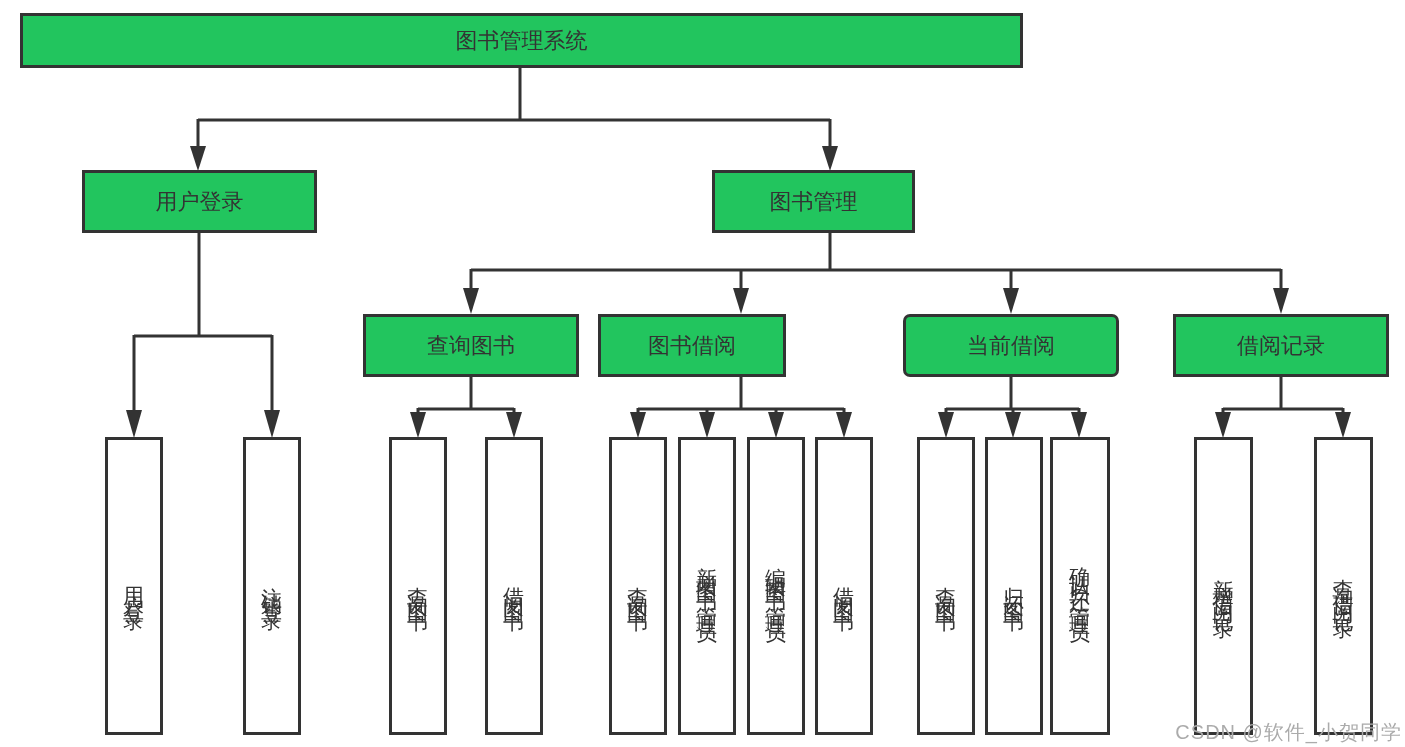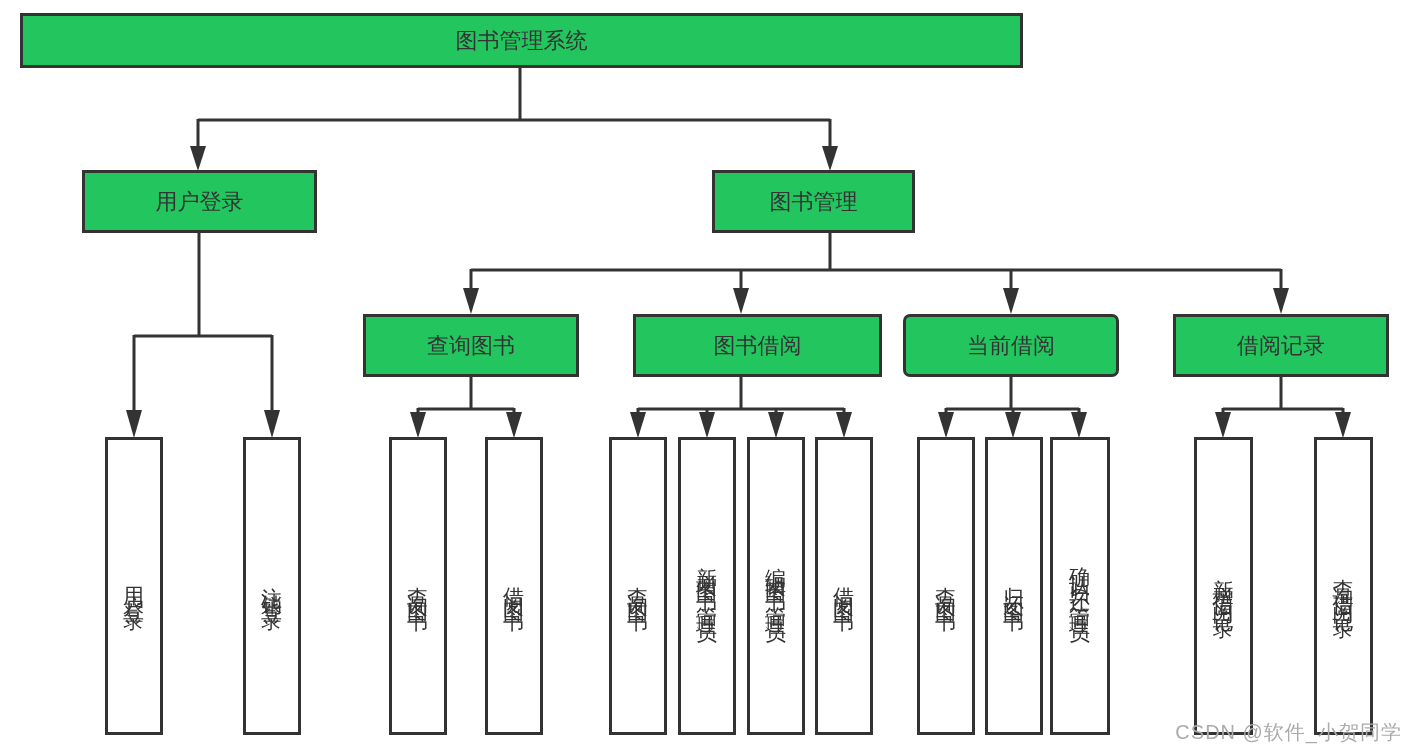--- a/index.html
+++ b/index.html
@@ -84,21 +84,21 @@
   <div class="node" style="left:82px;top:170px;width:235px;height:63px;">
     <span>用户登录</span>
   </div>
   <div class="node" style="left:712px;top:170px;width:203px;height:63px;">
     <span>图书管理</span>
   </div>
 
   <div class="node" style="left:363px;top:314px;width:216px;height:63px;">
     <span>查询图书</span>
   </div>
-  <div class="node" style="left:633px;top:314px;width:249px;height:63px;text-align:center;">
+  <div class="node" style="left:598px;top:314px;width:188px;height:63px;text-align:center;">
     <span>图书借阅</span>
   </div>
   <div class="node" style="left:903px;top:314px;width:216px;height:63px;border-radius:7px;">
     <span>当前借阅</span>
   </div>
   <div class="node" style="left:1173px;top:314px;width:216px;height:63px;">
     <span>借阅记录</span>
   </div>
 
   <div class="leaf" style="left:105px;">

